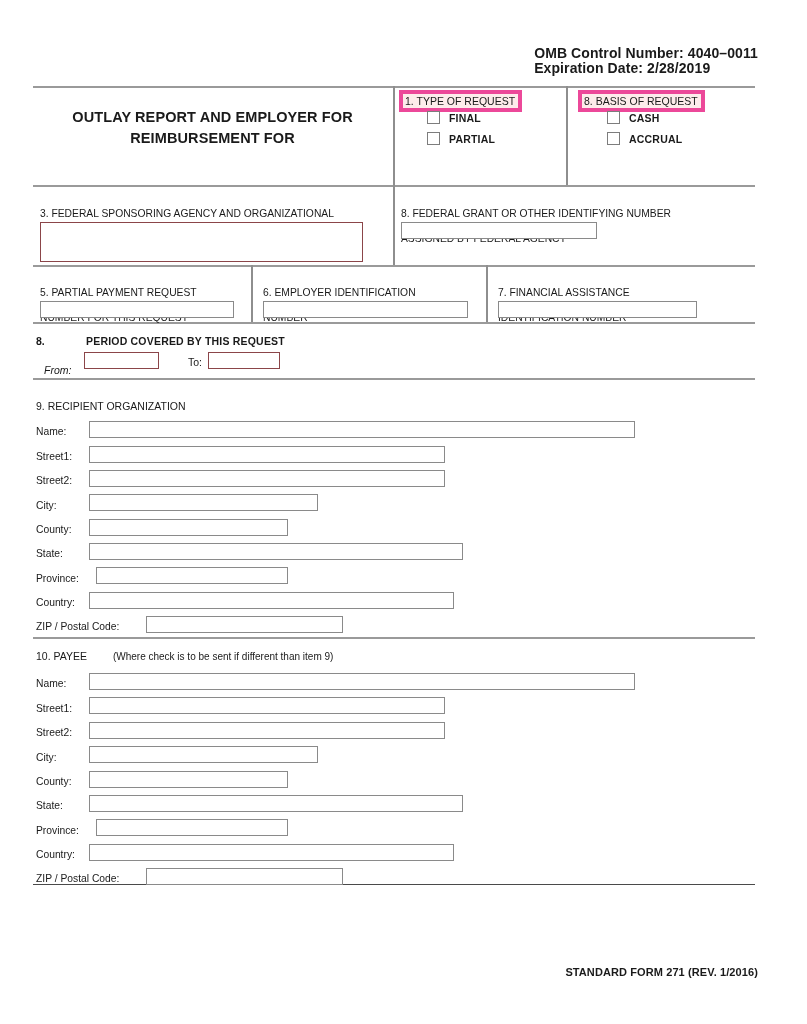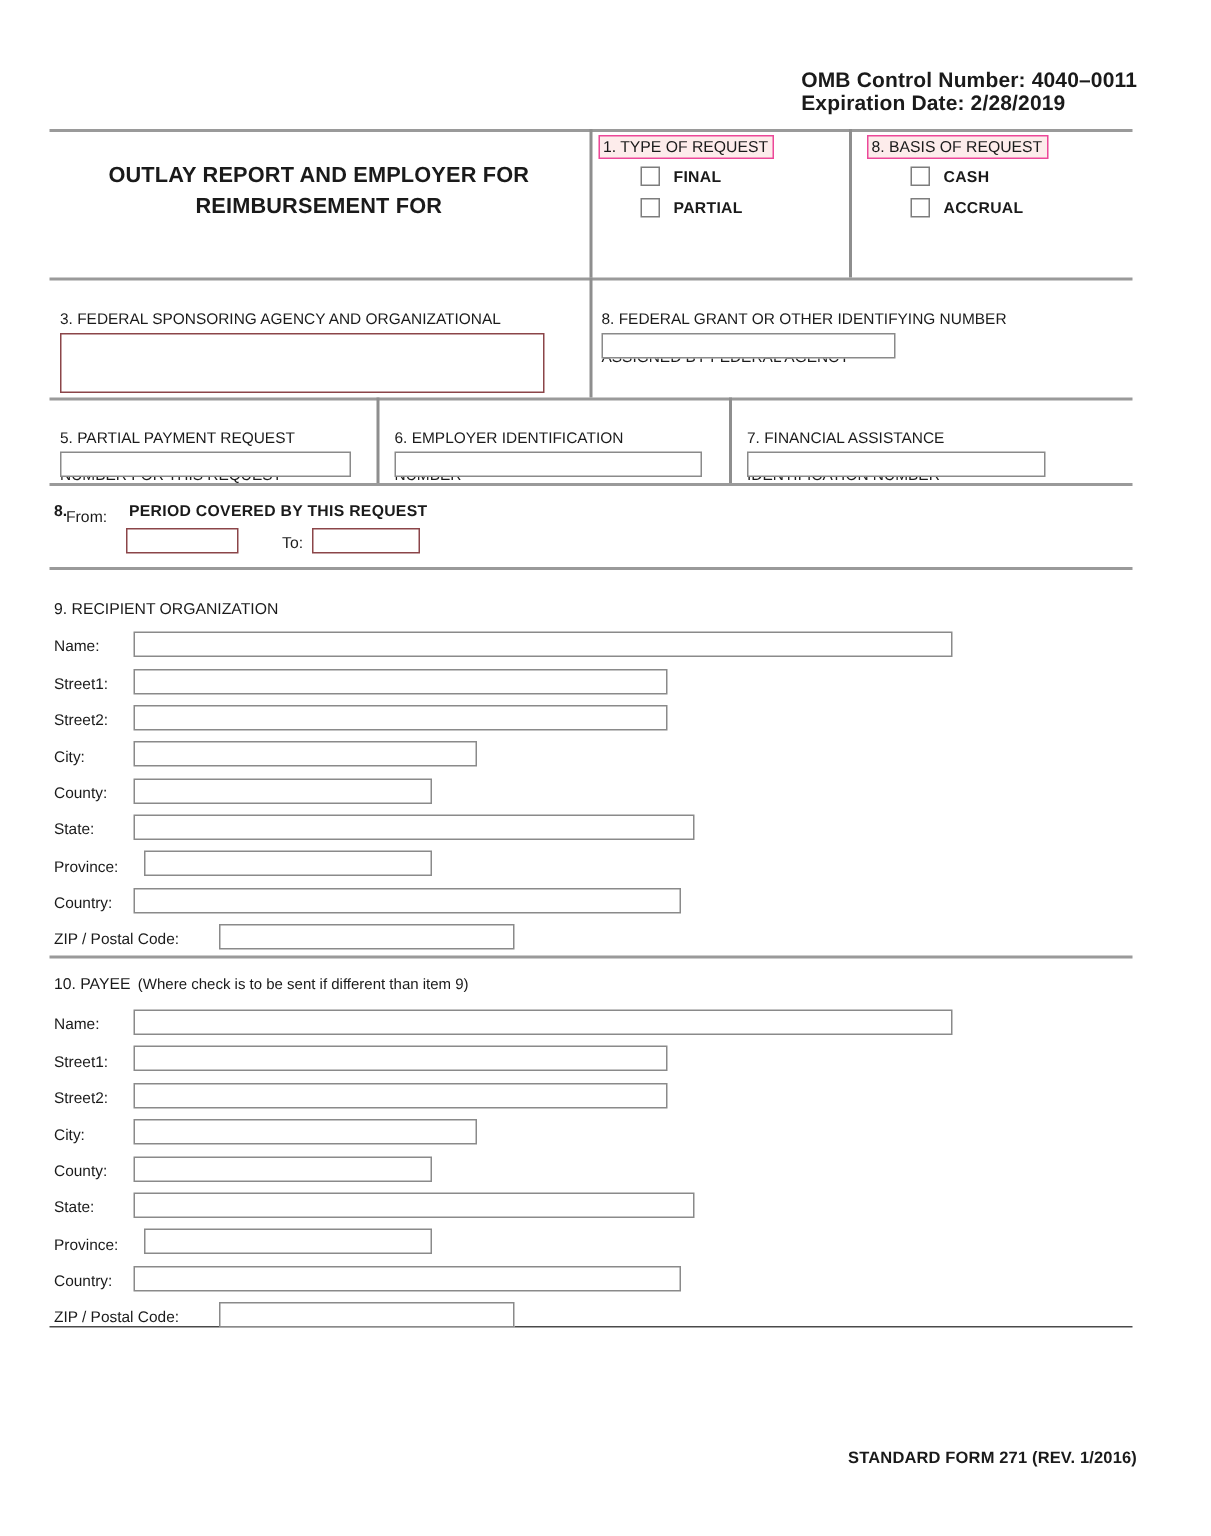--- a/index.html
+++ b/index.html
@@ -56,21 +56,21 @@
     line-height: 21px;
     letter-spacing: 0.1px;
   }
 
   
   .hl-label {
     position: absolute;
     font-size: 10.5px;
     font-weight: normal;
     color: #1a1a1a;
-    border: 1px solid #ec4899;
+    border: 4px solid #ec4899;
     background: #fdeceb;
     padding: 1px 3px 1px 2px;
     white-space: nowrap;
     line-height: 12px;
   }
 
   
   .cbrow { position: absolute; display: flex; align-items: center; }
   .cbox {
     width: 13px; height: 13px;
@@ -216,21 +216,21 @@
 
   <div class="cap" style="left:498px; top:274px;">
     <span>7. FINANCIAL ASSISTANCE</span><br>
     <span>IDENTIFICATION NUMBER</span>
   </div>
   <div class="fld" style="left:498px; top:301px; width:199px;"></div>
 
   <div class="num8">8.</div>
   <div class="t8">PERIOD COVERED BY THIS REQUEST</div>
 
-  <div class="l8" style="left:44px; top:339px;">From:</div>
+  <div class="l8" style="left:44px; top:364px;font-style:italic;">From:</div>
   <div class="fld focus" style="left:84px; top:352px; width:75px;"></div>
 
   <div class="l8" style="left:188px; top:356px;">To:</div>
   <div class="fld focus" style="left:208px; top:352px; width:72px;"></div>
 
   <div class="sec-head" style="left:36px; top:400px;">9. RECIPIENT ORGANIZATION</div>
 
   <div class="alabel" style="left:36px; top:425px;">Name:</div>
   <div class="fld" style="left:89px; top:421px; width:546px;"></div>
 
@@ -253,21 +253,21 @@
   <div class="fld" style="left:96px; top:567px; width:192px;"></div>
 
   <div class="alabel" style="left:36px; top:596px;">Country:</div>
   <div class="fld" style="left:89px; top:592px; width:365px;"></div>
 
   <div class="alabel" style="left:36px; top:620px;">ZIP / Postal Code:</div>
   <div class="fld" style="left:146px; top:616px; width:197px;"></div>
 
   <div class="sec-head" style="left:36px; top:650px;">
     <span>10. PAYEE</span>
-    <span class="sub" style="margin-left:2px;">(Where check is to be sent if different than item 9)</span>
+    <span class="sub" style="margin-left:23px;">(Where check is to be sent if different than item 9)</span>
   </div>
 
   <div class="alabel" style="left:36px; top:677px;">Name:</div>
   <div class="fld" style="left:89px; top:673px; width:546px;"></div>
 
   <div class="alabel" style="left:36px; top:702px;">Street1:</div>
   <div class="fld" style="left:89px; top:697px; width:356px;"></div>
 
   <div class="alabel" style="left:36px; top:726px;">Street2:</div>
   <div class="fld" style="left:89px; top:722px; width:356px;"></div>

